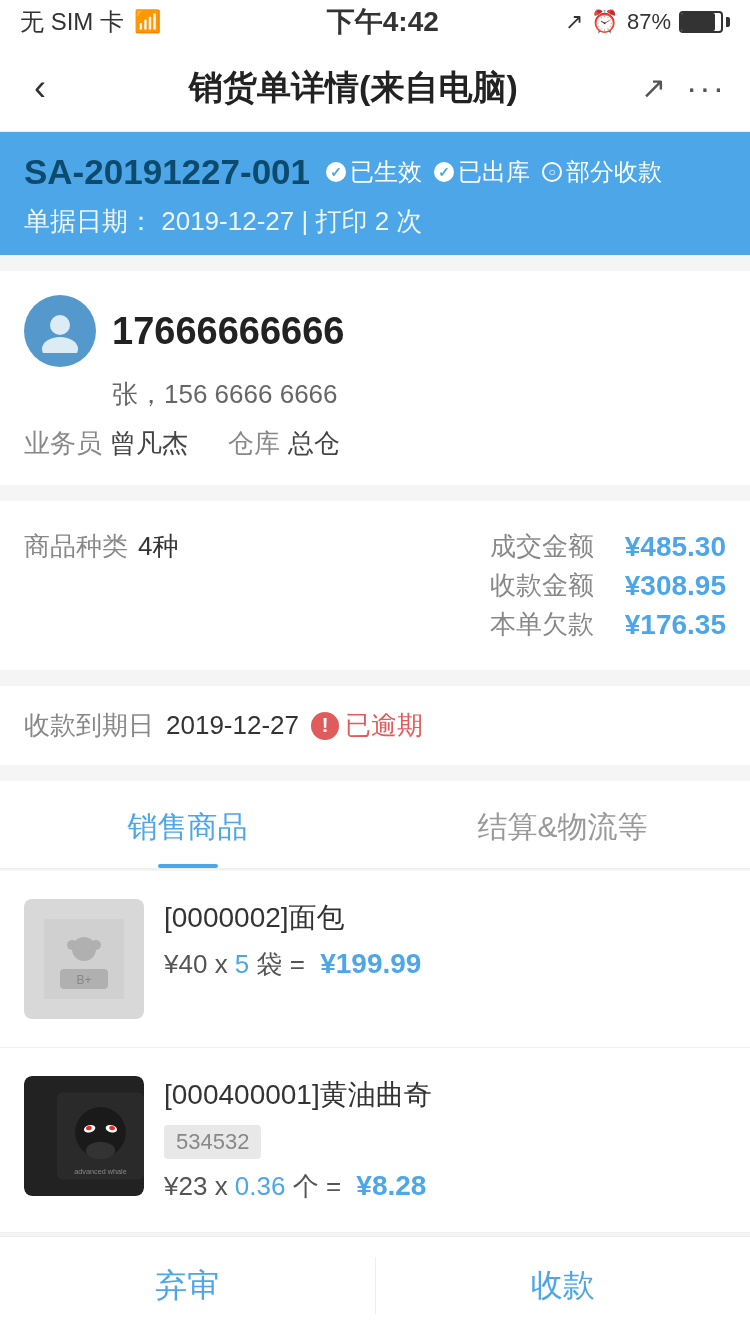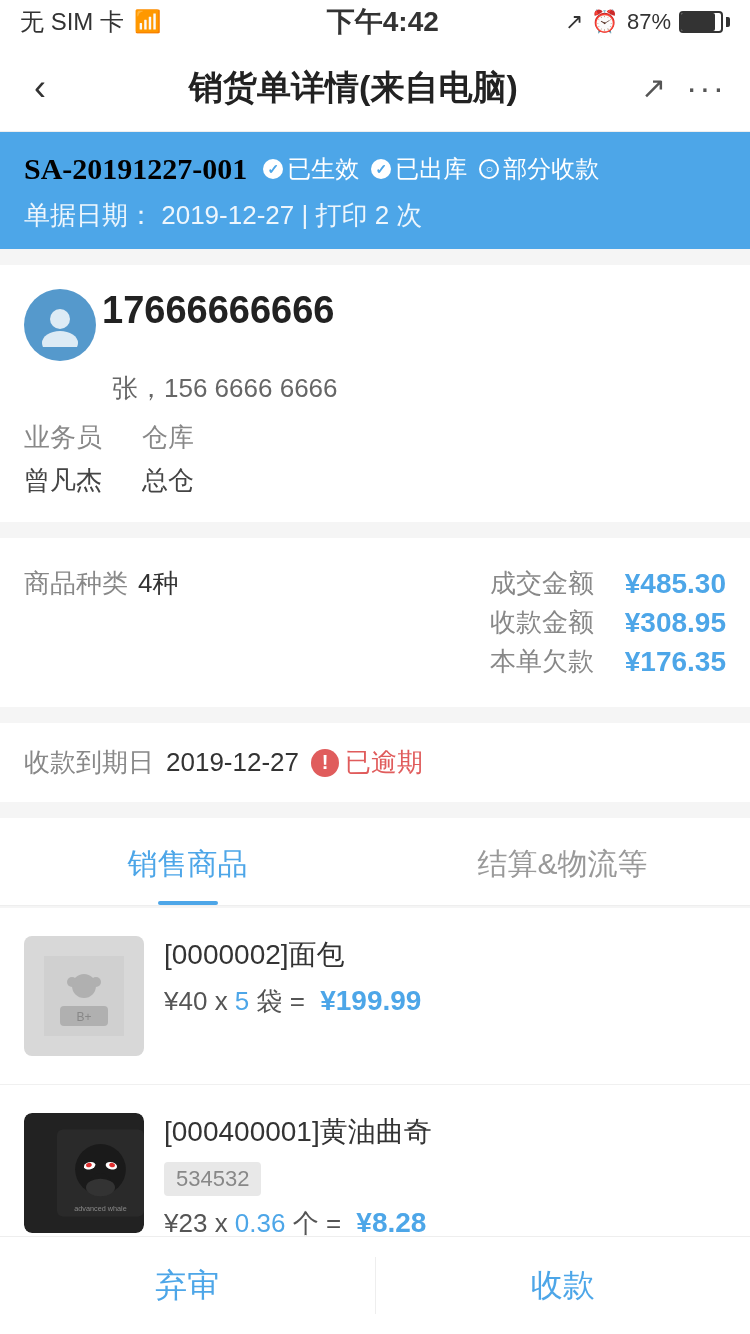--- a/index.html
+++ b/index.html
@@ -79,24 +79,23 @@
       background: #4da6e8;
       padding: 20px 24px 16px;
     }
     .banner-row1 {
       display: flex;
       align-items: center;
       gap: 16px;
       margin-bottom: 12px;
     }
     .order-id {
-      font-size: 30px;
+      font-size: 35px;
       font-weight: 700;
-      color: #000000;
-      font-family: Liberation Serif, serif;
+      color: #0c4a6e;
     }
     .status-badges {
       display: flex;
       align-items: center;
       gap: 12px;
     }
     .badge {
       display: flex;
       align-items: center;
       gap: 4px;
@@ -126,21 +125,22 @@
     }
 
     
     .customer-section {
       background: #fff;
       padding: 24px;
       margin-top: 16px;
     }
     .customer-row {
       display: flex;
-      gap: 6px;
+      align-items: center;
+      gap: 16px;
       margin-bottom: 10px;
     }
     .avatar {
       width: 72px; height: 72px;
       border-radius: 50%;
       background: #5599cc;
       display: flex; align-items: center; justify-content: center;
       font-size: 36px;
       color: #fff;
     }
@@ -156,21 +156,21 @@
       margin-bottom: 14px;
     }
     .customer-meta {
       display: flex;
       align-items: center;
       gap: 40px;
       margin-left: 0;
       font-size: 26px;
       color: #444;
     }
-    .meta-item { display: flex; align-items: center; gap: 8px; flex-direction: column; }
+    .meta-item { display: flex; align-items: center; gap: 8px; }
     .meta-label { color: #888; }
 
     
     .summary-section {
       background: #fff;
       padding: 28px 24px;
       margin-top: 16px;
       display: flex;
       align-items: flex-start;
     }

